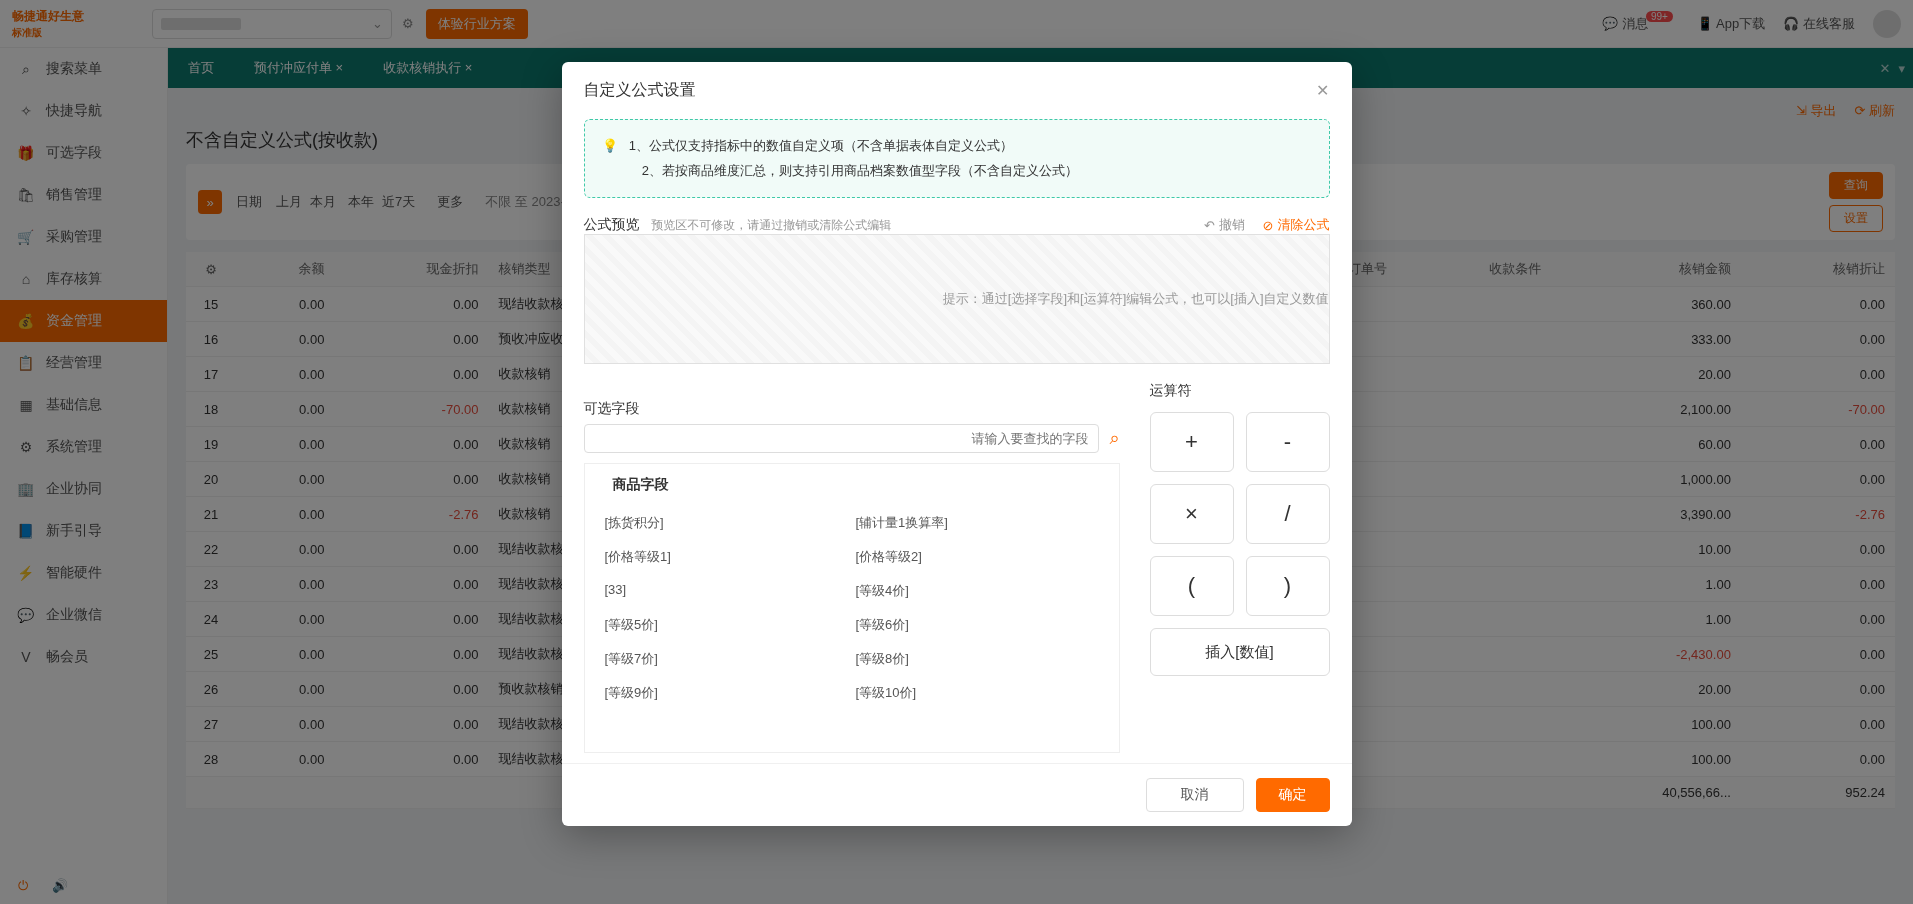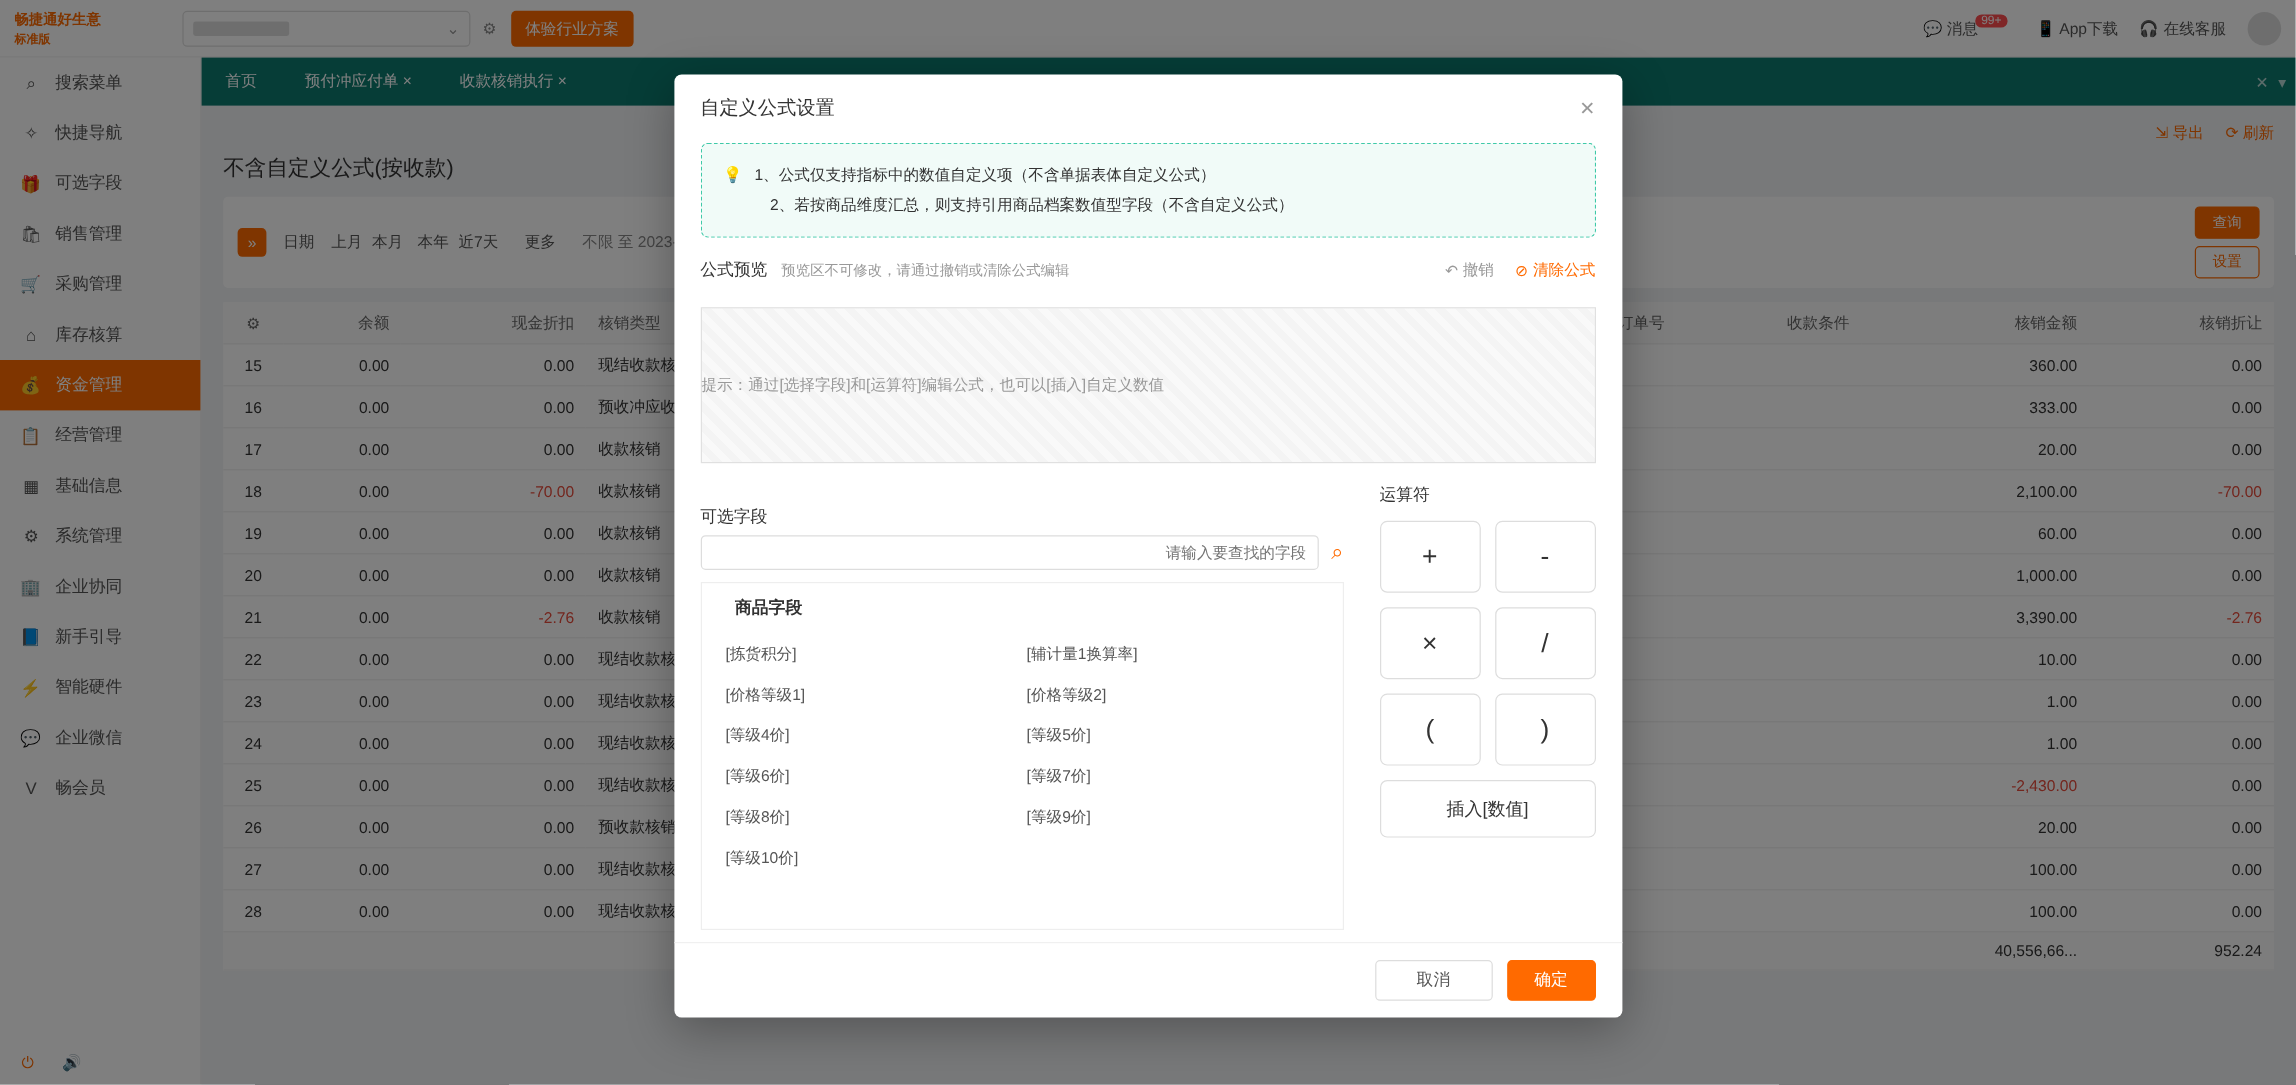--- a/index.html
+++ b/index.html
@@ -43,21 +43,21 @@
 .modal{position:absolute;z-index:100;width:790px;background:#fff;border-radius:6px;left:50%;top:62px;transform:translateX(-50%);box-shadow:0 10px 40px rgba(0,0,0,.3)}
 .modal-head{padding:18px 22px;display:flex;align-items:center;justify-content:space-between;font-size:16px;color:#333}
 .modal-close{color:#999;font-size:16px}
 .modal-body{padding:0 22px 10px;max-height:700px;overflow:auto}
 .tip-box{border:1px dashed #3fc9a8;background:#f1fbf8;border-radius:6px;padding:14px 18px;color:#333;font-size:13px;line-height:1.9;display:flex;gap:10px}
 .bulb{color:#f5a623}
 .section-row{display:flex;align-items:center;justify-content:space-between;margin-top:18px}
 .sec-title{font-size:14px;color:#333}
 .sec-sub{font-size:12px;color:#999;margin-left:8px}
 .link{color:#999;font-size:13px;display:inline-flex;align-items:center;gap:4px;margin-left:14px}
-.preview{margin-top:22px;height:130px;border:1px solid #e0e0e0;background:repeating-linear-gradient(45deg,#f9f9f9,#f9f9f9 6px,#f4f4f4 6px,#f4f4f4 12px);display:flex;align-items:center;justify-content:flex-start;color:#999;font-size:13px}
+.preview{margin-top:0;height:130px;border:1px solid #e0e0e0;background:repeating-linear-gradient(45deg,#f9f9f9,#f9f9f9 6px,#f4f4f4 6px,#f4f4f4 12px);display:flex;align-items:center;justify-content:flex-end;color:#999;font-size:13px}
 .lower{display:flex;gap:30px;margin-top:18px}
 .fields-side{flex:1}
 .search-row{display:flex;align-items:center;gap:10px;margin-top:6px}
 .search-input{flex:1;border:1px solid #ddd;border-radius:4px;padding:6px 10px;font-size:13px;text-align:right;color:#999}
 .search-icn{color:#ff6a00;font-size:18px}
 .fields-box{border:1px solid #eee;margin-top:10px;height:290px;overflow:auto;position:relative}
 .fields-box::-webkit-scrollbar{width:10px}
 .fields-box::-webkit-scrollbar-thumb{background:#ccc;border-radius:5px}
 .group-title{padding:12px 28px;font-size:14px;font-weight:bold;color:#333}
 .field-grid{display:grid;grid-template-columns:1fr 1fr;padding:0 16px}
@@ -427,20 +427,21 @@
           <input class="search-input" placeholder="请输入要查找的字段" style="">
           <span class="search-icn">⌕</span>
         </div>
         <div class="fields-box">
           <div class="group-title">商品字段</div>
           <div class="field-grid" id="fieldgrid">
               <div class="field-item">[拣货积分]</div>
               <div class="field-item">[辅计量1换算率]</div>
               <div class="field-item">[价格等级1]</div>
               <div class="field-item">[价格等级2]</div>
+              <div class="field-item">[33]</div>
               <div class="field-item">[等级4价]</div>
               <div class="field-item">[等级5价]</div>
               <div class="field-item">[等级6价]</div>
               <div class="field-item">[等级7价]</div>
               <div class="field-item">[等级8价]</div>
               <div class="field-item">[等级9价]</div>
               <div class="field-item">[等级10价]</div>
             </div>
         </div>
       </div>

